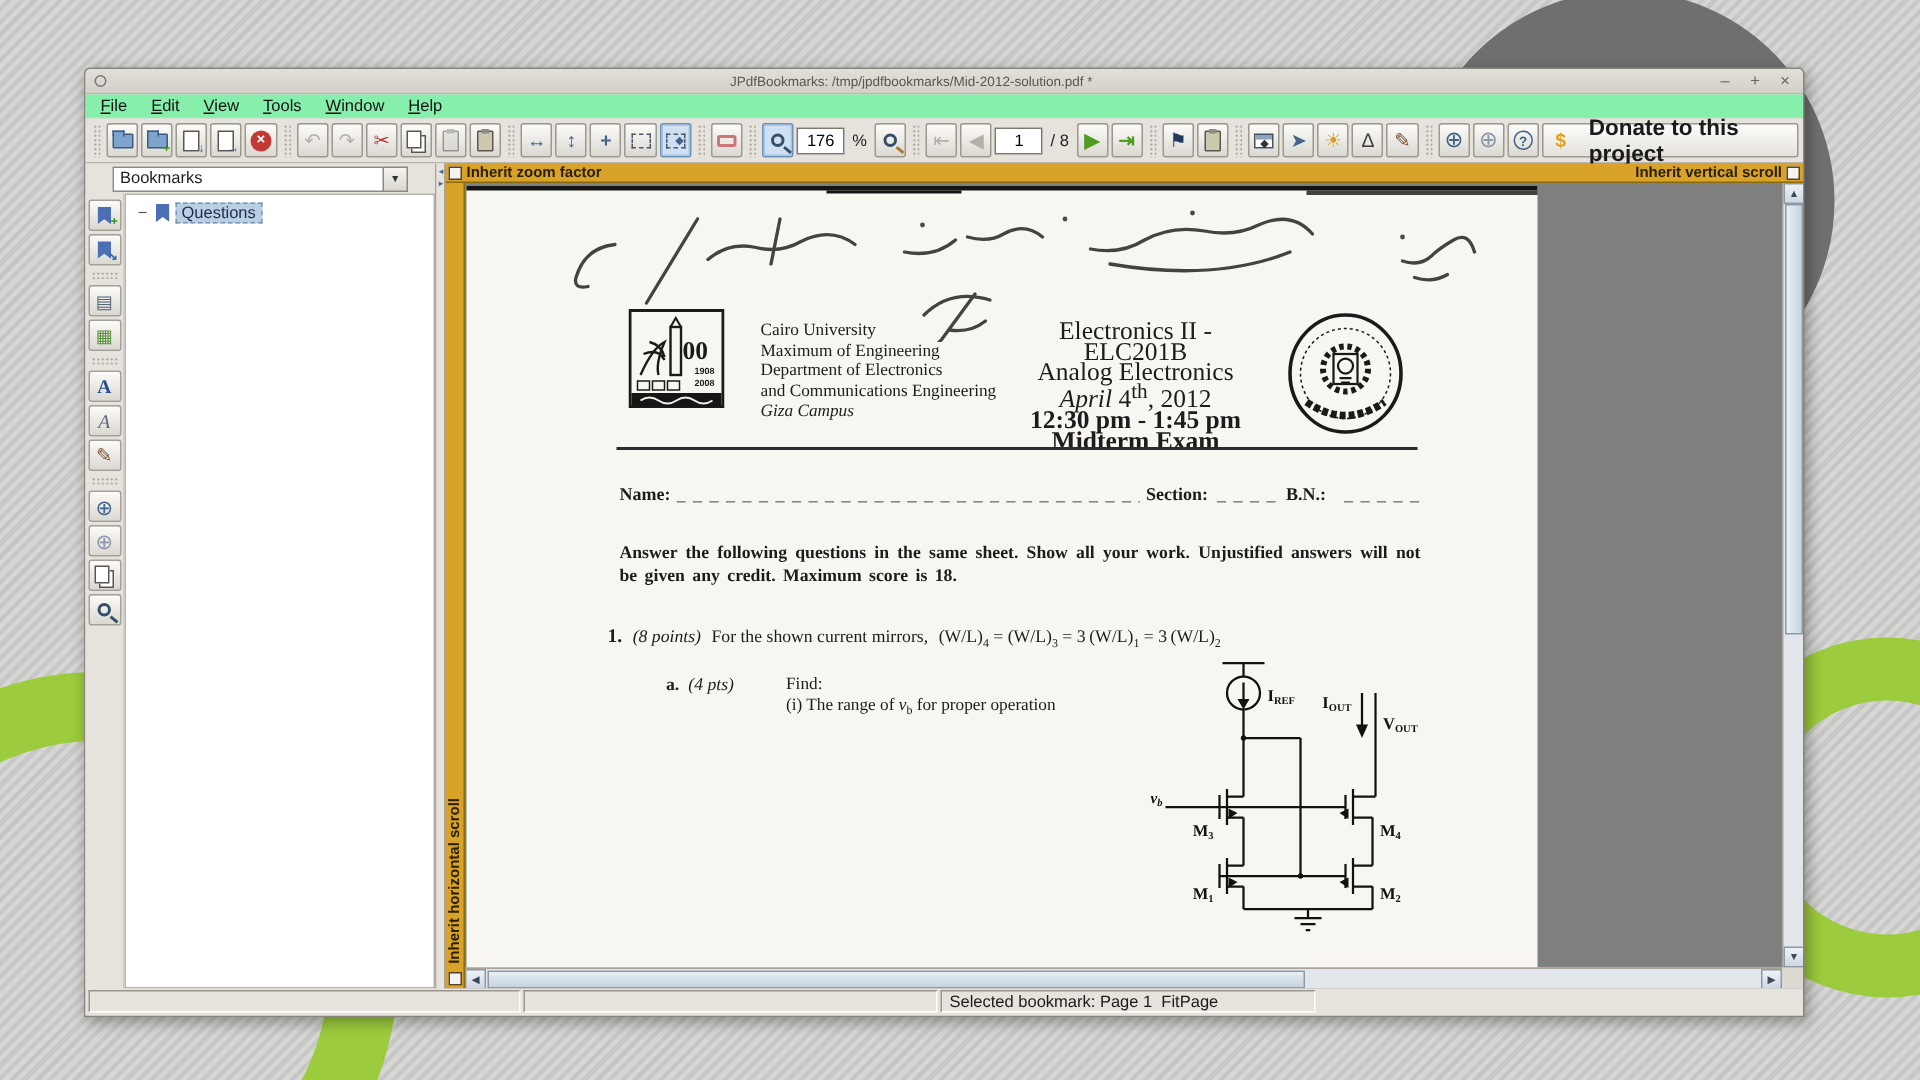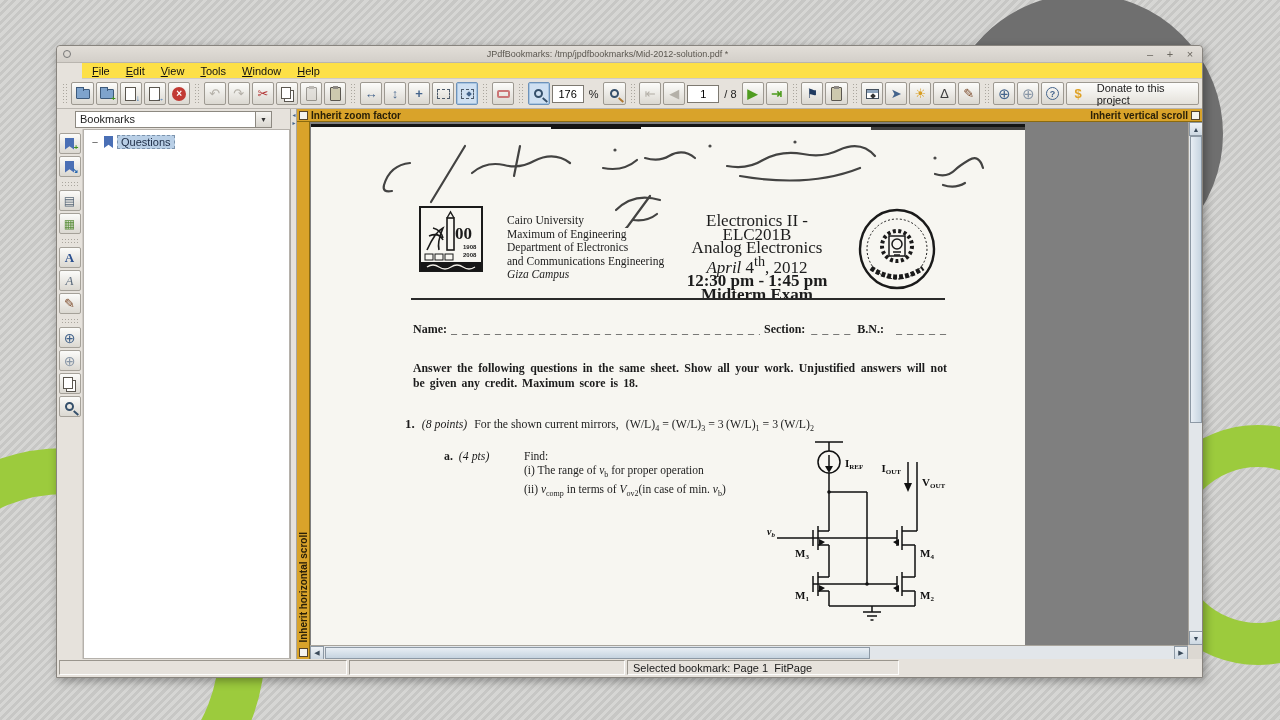--- a/index.html
+++ b/index.html
@@ -19,21 +19,21 @@
     box-shadow:2px 3px 10px rgba(0,0,0,.35); }
   #titlebar { height:17px; display:flex; align-items:center; padding:0 6px;
     background:linear-gradient(#e2ded8,#d3cfc9); border-radius:4px 4px 0 0;
     border-bottom:1px solid #b9b5af; }
   .title-icon { width:8px; height:8px; border:1px solid #777; border-radius:50%; }
   #title-text { flex:1; text-align:center; font-size:9px; color:#5a564f; }
   .winctl { display:flex; gap:8px; }
   .winctl span { font-size:11px; color:#6a665f; width:12px; text-align:center; cursor:default; }
 
   #menubar { height:16px; display:flex; align-items:center; gap:4px; padding:0 4px;
-    background:#fde047; border-bottom:1px solid #cfcbc5;margin-left:25px; }
+    background:#86efac; border-bottom:1px solid #cfcbc5; }
   .menu-item { font-size:11px; color:#111; padding:1px 6px; display:inline-block; }
   .menu-item::first-letter { text-decoration:underline; }
 
   
   #toolbar { height:30px; display:flex; align-items:center; padding:2px 3px; gap:2px;
     background:#e6e2dc; border-bottom:1px solid #b9b5af; }
   .grip { width:6px; height:22px; margin:0 2px;
     background-image:radial-gradient(#aaa69e 32%, transparent 36%); background-size:3px 3px; }
   .tb { width:24px; height:23px; display:flex; align-items:center; justify-content:center;
     border:1px solid #9d9991; border-radius:2px;
@@ -64,21 +64,21 @@
   .i-lens::after { content:""; position:absolute; width:6px; height:2px; background:#35506b; left:6px; top:8px; transform:rotate(40deg); }
   .i-lens.warm::after { background:#b07830; }
   .i-win { width:13px; height:10px; border:1px solid #44505e; background:#fff; position:relative; }
   .i-win::before { content:""; position:absolute; left:0; top:0; right:0; height:3px; background:#8ea4bc; }
   .i-win::after { content:""; position:absolute; width:4px; height:4px; background:#333; left:4px; top:4px; transform:rotate(45deg); }
   .i-help { width:13px; height:13px; border-radius:50%; border:1px solid #44648c; color:#44648c; font-size:9px; font-weight:bold; display:flex; align-items:center; justify-content:center; }
   .i-bm { width:9px; height:12px; background:#4a6fb5; clip-path:polygon(0 0,100% 0,100% 100%,50% 72%,0 100%); }
   #donate-btn { display:flex; align-items:center; gap:5px; height:23px; padding:0 8px;
     border:1px solid #9d9991; border-radius:2px; background:linear-gradient(#fdfdfc,#e4e1da); }
   #donate-btn .dollar { color:#dfa226; font-weight:bold; font-size:13px; }
-  #donate-btn .dtext { font-size:11px; font-weight:normal; color:#1a1a1a;margin-left:10px; }
+  #donate-btn .dtext { font-size:15px; font-weight:bold; color:#1a1a1a;margin-left:10px; }
 
   
   #main { position:absolute; top:63px; bottom:18px; left:0; right:0; display:flex; }
   #sidepanel { width:234px; display:flex; flex-direction:column; background:#e6e2dc; border-right:1px solid #aaa69e; }
   .sp-head { height:20px; display:flex; align-items:center; padding:1px 18px; gap:0; }
   #bm-combo { flex:1; height:17px; background:#fff; border:1px solid #8d8981; font-size:11px;
     display:flex; align-items:center; padding:0 4px; color:#222; }
   #bm-combo-btn { width:16px; height:17px; border:1px solid #8d8981; border-left:none;
     background:linear-gradient(#f6f5f2,#d9d6cf); font-size:7px; color:#333;
     display:flex; align-items:center; justify-content:center; }
@@ -152,21 +152,21 @@
   #circuit { position:absolute; left:452px; top:310px; }
   #circuit text { font-family:"Liberation Serif", serif; font-weight:bold; font-size:11px; fill:#111; }
   #circuit .tsub { font-size:7px; }
   #circuit .vbt { font-style:italic; font-size:10px; }
 
   
   #statusbar { position:absolute; left:0; right:0; bottom:0; height:18px; background:#e6e2dc;
     display:flex; gap:2px; padding:1px 2px; }
   .sb-cell { border:1px solid; border-color:#9a968e #fdfdfc #fdfdfc #9a968e; height:15px;
     font-size:11px; color:#1a1a1a; display:flex; align-items:center; padding:0 5px; white-space:pre; }
-  .w1 { width:288px; } .w2 { width:276px; } .w3 { width:272px; } .w4 { flex:1; }
+  .w1 { width:288px; } .w2 { width:276px; } .w3 { width:250px; } .w4 { flex:1; }
 </style>
 </head>
 <body>
 
 <div id="stage">
 
   <div class="ring g" style="left:-135px; top:448px; width:400px; height:400px;"></div>
   <div class="ring g" style="left:1138px; top:425px; width:240px; height:240px; border-width:42px;"></div>
   <div class="ring k" style="left:943px; top:-6px; width:280px; height:280px;"></div>
 
@@ -490,21 +490,20 @@
               <span>(W/L)<sub>4</sub> = (W/L)<sub>3</sub> = 3 (W/L)<sub>1</sub> = 3 (W/L)<sub>2</sub></span>
             </div>
 
             <div id="qa-row">
               <span class="b">a.</span>
               <span class="it">(4 pts)</span>
             </div>
             <div id="qa-block">
               <div>Find:</div>
               <div>(i) The range of <i>v</i><sub>b</sub> for proper operation</div>
-              <div>(ii) <i>v</i><sub>comp</sub> in terms of <i>V</i><sub>ov2</sub>(in case of min. <i>v</i><sub>b</sub>)</div>
             </div>
 
             <svg id="circuit" width="200" height="200" viewBox="0 0 200 200">
               <g fill="none" stroke="#111" stroke-width="1.5">
                 <path d="M52,8 H80 M66,8 V17"></path>
                 <circle cx="66" cy="28" r="11"></circle>
                 <path d="M66,21 V33"></path>
                 <path d="M66,39 V97"></path>
                 <path d="M66,58 H104 M104,58 V150"></path>
                 <path d="M14,104 H134"></path>

